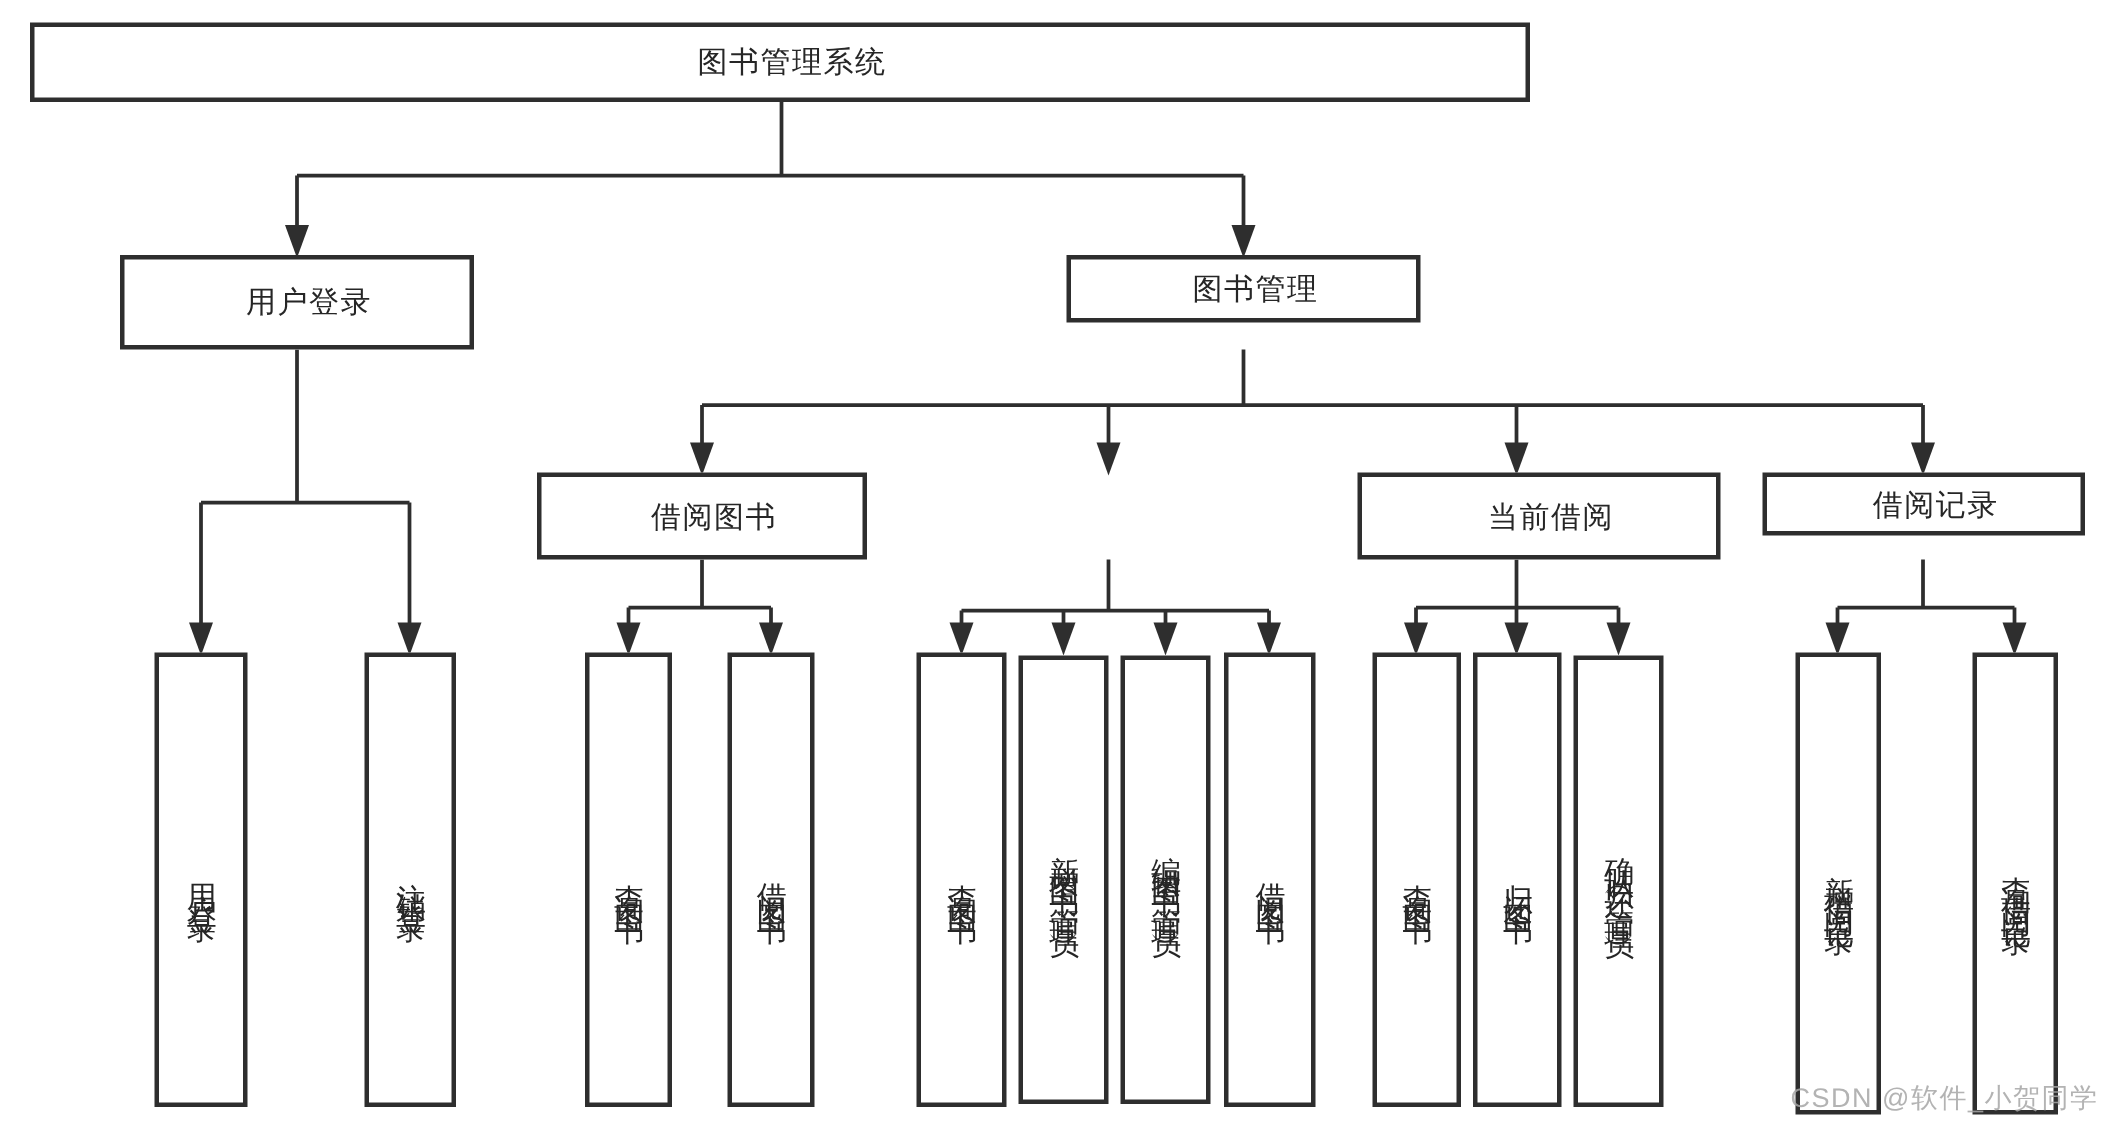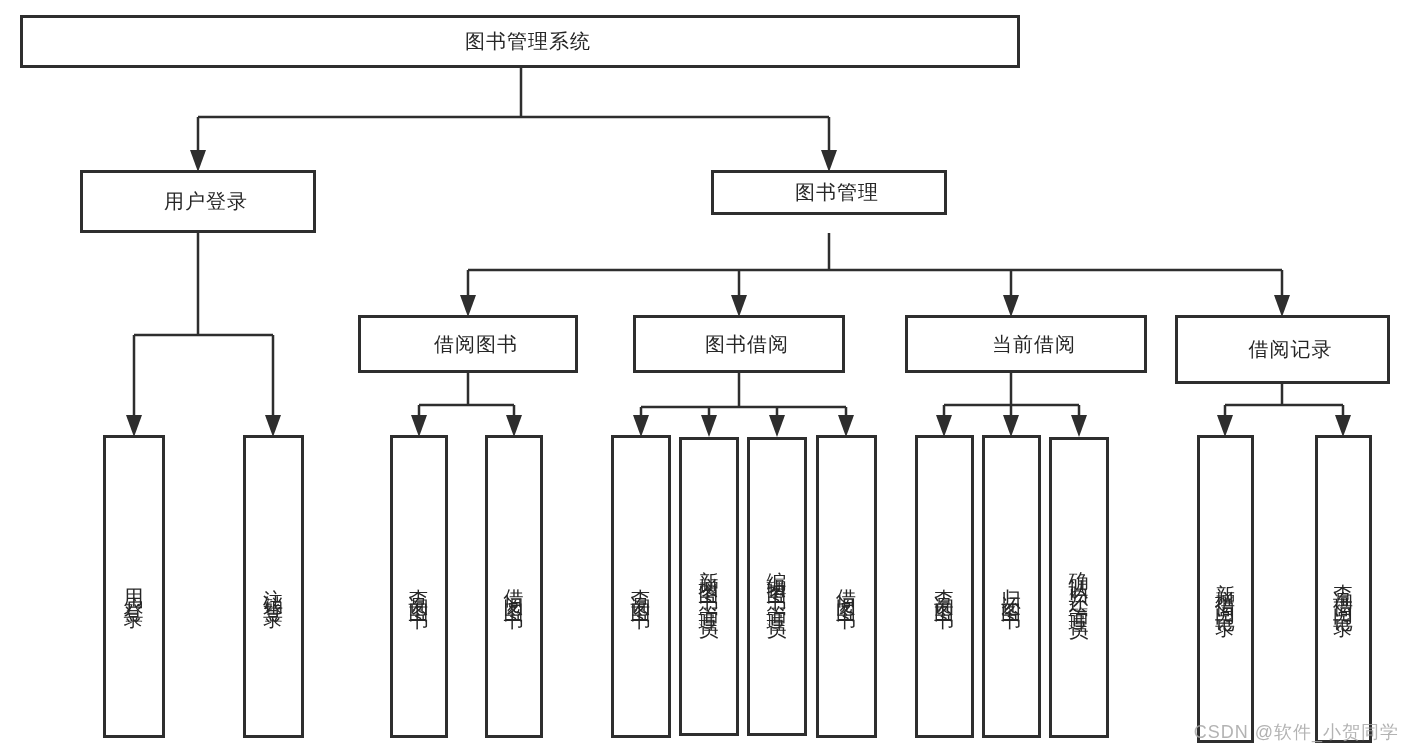--- a/index.html
+++ b/index.html
@@ -84,27 +84,24 @@
   <div class="box h" style="left:80px;top:170px;width:236px;height:63px">
     <span>用户登录</span>
   </div>
   <div class="box h" style="left:711px;top:170px;width:236px;height:45px">
     <span>图书管理</span>
   </div>
 
   <div class="box h" style="left:358px;top:315px;width:220px;height:58px">
     <span>借阅图书</span>
   </div>
-  <div class="box h" style="left:633px;top:315px;width:212px;height:58px">
-    <span>图书借阅</span>
-  </div>
   <div class="box h" style="left:905px;top:315px;width:242px;height:58px">
     <span>当前借阅</span>
   </div>
-  <div class="box h" style="left:1175px;top:315px;width:215px;height:69px">
+  <div class="box h" style="left:1175px;top:315px;width:215px;height:42px">
     <span>借阅记录</span>
   </div>
 
   <div class="box v" style="left:103px;top:435px;width:62px;height:303px">
     <span class="vtext">用户登录</span>
   </div>
   <div class="box v" style="left:243px;top:435px;width:61px;height:303px">
     <span class="vtext">注销登录</span>
   </div>
 

